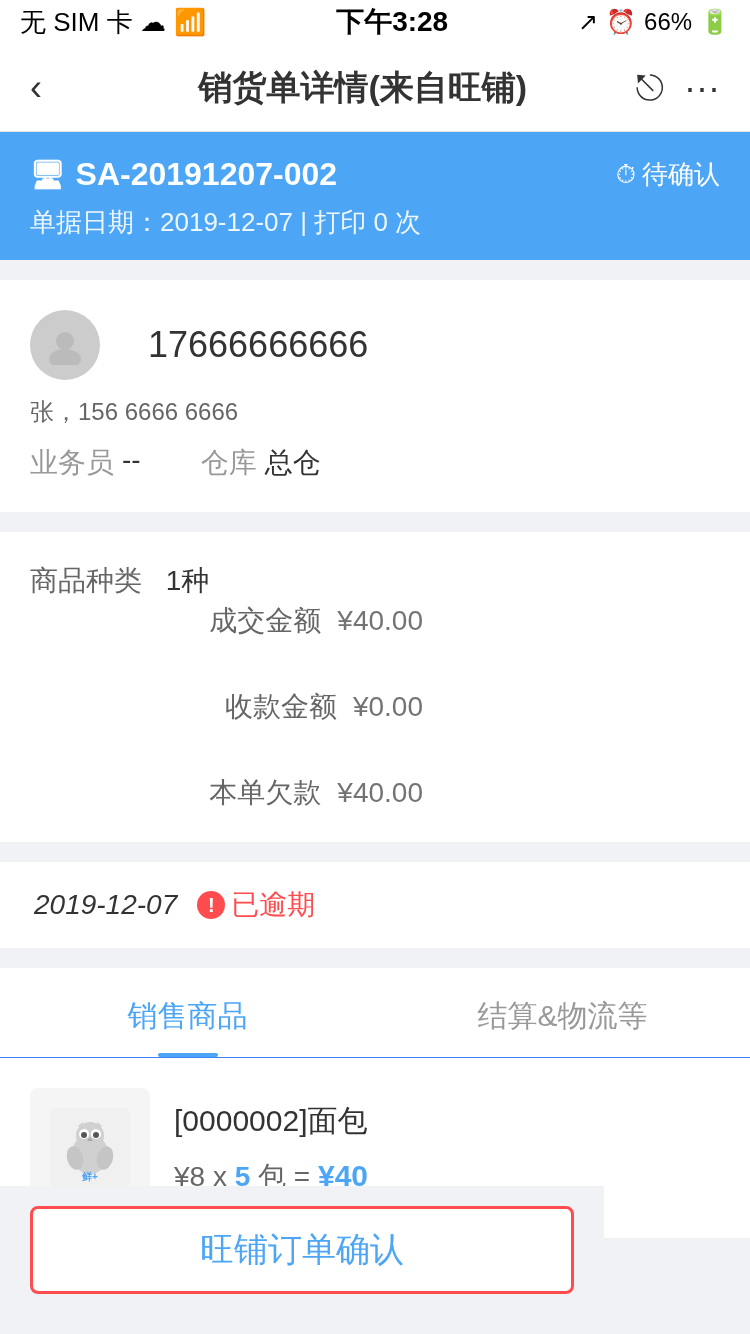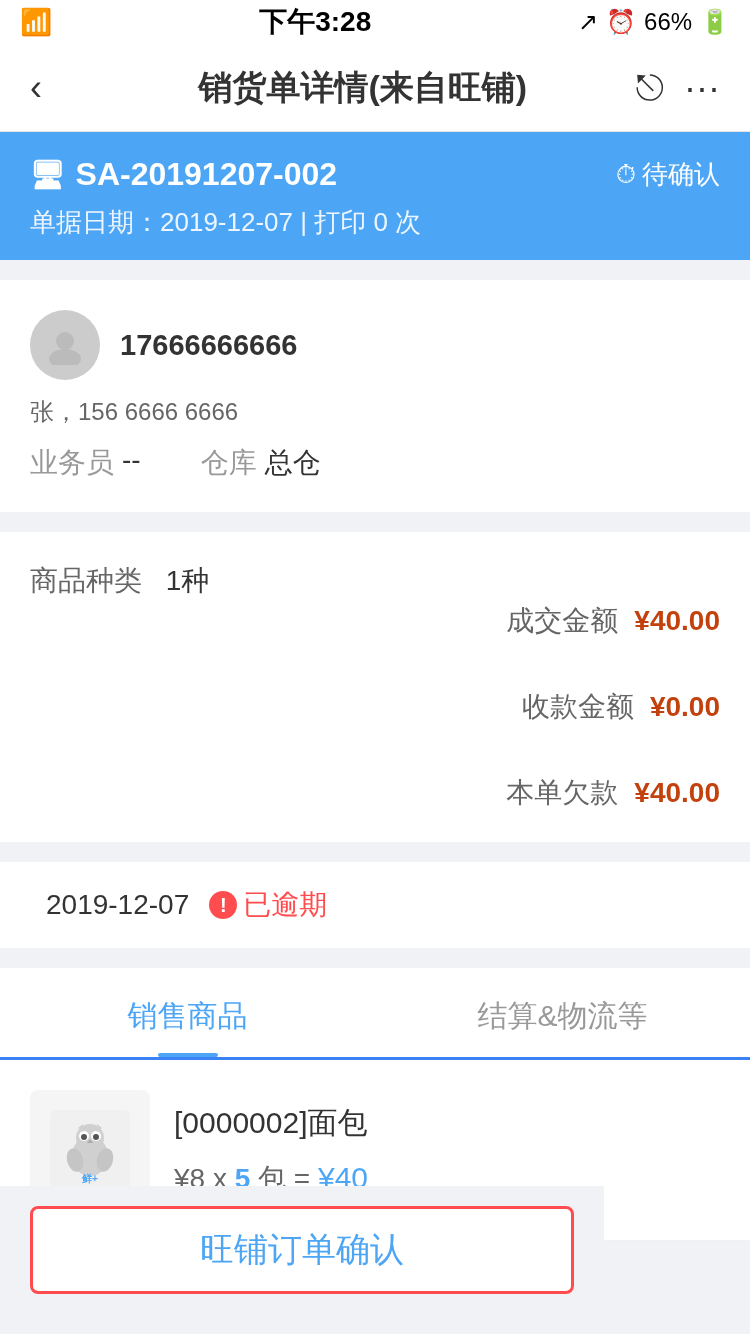--- a/index.html
+++ b/index.html
@@ -127,23 +127,24 @@
       border-radius: 50%;
       background: #ccc;
       display: flex;
       align-items: center;
       justify-content: center;
       font-size: 36px;
       color: #888;
       flex-shrink: 0;
     }
     .customer-name {
-      font-size: 29px;
-      font-weight: 700;
+      font-size: 36px;
+      font-weight: 400;
       color: #333;
+      margin-left: 28px;
     }
     .customer-info {
       font-size: 24px;
       color: #666;
       margin-bottom: 16px;
     }
     .customer-meta {
       display: flex;
       align-items: center;
       gap: 60px;
@@ -160,52 +161,52 @@
 
     
     .summary-card {
       background: #fff;
       padding: 30px;
       margin-bottom: 20px;
     }
     .summary-row {
       display: flex;
       align-items: flex-start;
-      justify-content: space-between;
+      justify-content: flex-start;
     }
     .summary-left { font-size: 28px; color: #666; }
     .summary-right {
       display: flex;
       flex-direction: column;
       align-items: flex-end;
       gap: 8px;
     }
     .summary-item {
       display: flex;
       align-items: center;
       gap: 16px;
       font-size: 28px;
       margin-top: 40px;
     }
     .summary-item-label { color: #666; }
-    .summary-item-value { color: #c2410c; font-weight: 700; }
+    .summary-item-value { color: #737373; font-weight: 400; }
 
     
     .due-date-card {
       background: #fff;
       padding: 24px 30px;
       margin-bottom: 20px;
       display: flex;
       align-items: center;
       gap: 12px;
       font-size: 28px;
       color: #666;
     }
     .due-date-label { color: #666; }
-    .due-date-value { color: #333; margin-left: 16px; }
+    .due-date-value { color: #333; margin-left: 4px; font-style: italic; }
     .overdue-badge {
       display: flex;
       align-items: center;
       gap: 6px;
       color: #ff4d4f;
       margin-left: 8px;
     }
     .overdue-icon {
       width: 28px;
       height: 28px;
@@ -216,21 +217,21 @@
       justify-content: center;
       color: #fff;
       font-size: 20px;
       font-weight: 700;
     }
 
     
     .tabs {
       background: #fff;
       display: flex;
-      border-bottom: 3px solid #3b82f6;
+      border-bottom: 1px solid #3b82f6;
       margin-bottom: 0;
     }
     .tab {
       flex: 1;
       text-align: center;
       padding: 28px 0 20px;
       font-size: 30px;
       color: #999;
       cursor: pointer;
       position: relative;
@@ -277,21 +278,21 @@
     .product-name {
       font-size: 30px;
       color: #333;
       margin-bottom: 16px;
     }
     .product-price {
       font-size: 28px;
       color: #666;
     }
     .product-price .highlight { color: #4da6f5; font-weight: 600; }
-    .product-price .total { color: #4da6f5; font-weight: 400; font-size: 30px; }
+    .product-price .total { color: #4da6f5; font-weight: 700; font-size: 30px; }
 
     
     .empty-area {
       background: #f0f2f5;
       height: 200px;
     }
 
     
     .bottom-bar {
       position: fixed;
@@ -314,20 +315,21 @@
       align-items: center;
       justify-content: center;
       font-weight: 500;
     }
   </style>
 </head>
 <body>
 
 <div class="status-bar">
   <div class="status-left">
+    <span>无 SIM 卡 ☁</span>
     <span>📶</span>
   </div>
   <div class="status-center">下午3:28</div>
   <div class="status-right">
     <span>↗</span>
     <span>⏰</span>
     <span>66%</span>
     <span>🔋</span>
   </div>
 </div>

